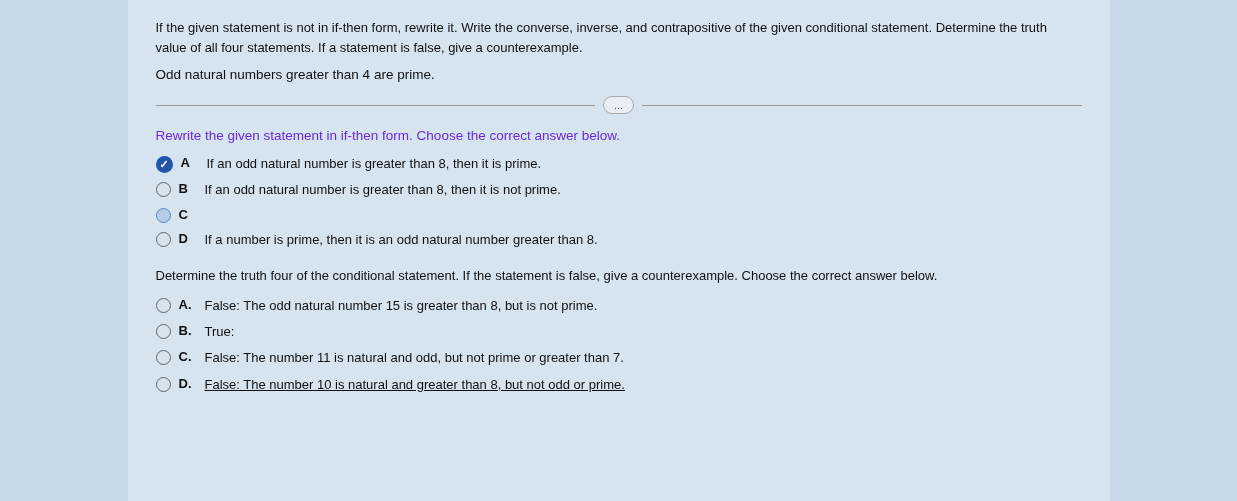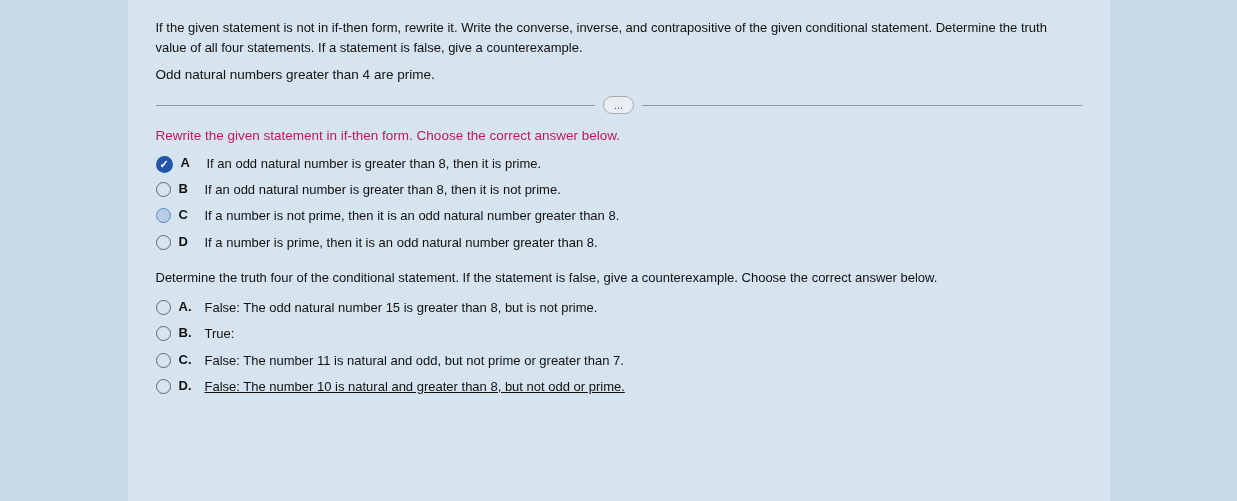--- a/index.html
+++ b/index.html
@@ -61,21 +61,21 @@
       padding: 2px 10px;
       font-size: 11px;
       color: #555;
       cursor: pointer;
       margin: 0 8px;
       white-space: nowrap;
     }
 
     .section-title {
       font-size: 13.5px;
-      color: #be185d;
+      color: #6d28d9;
       margin-bottom: 12px;
     }
 
     .answer-option {
       display: flex;
       align-items: flex-start;
       margin-bottom: 8px;
       font-size: 13px;
       color: #111;
       gap: 8px;
@@ -173,21 +173,20 @@
 
   <div class="answer-option">
     <div class="radio-circle"></div>
     <span class="option-label">B</span>
     <span class="option-text">If an odd natural number is greater than 8, then it is not prime.</span>
   </div>
 
   <div class="answer-option">
     <div class="radio-circle partial"></div>
     <span class="option-label">C</span>
-    <span class="option-text">If a number is not prime, then it is an odd natural number greater than 8.</span>
   </div>
 
   <div class="answer-option">
     <div class="radio-circle"></div>
     <span class="option-label">D</span>
     <span class="option-text">If a number is prime, then it is an odd natural number greater than 8.</span>
   </div>
 
   <div class="truth-section">
     <div class="truth-title">

